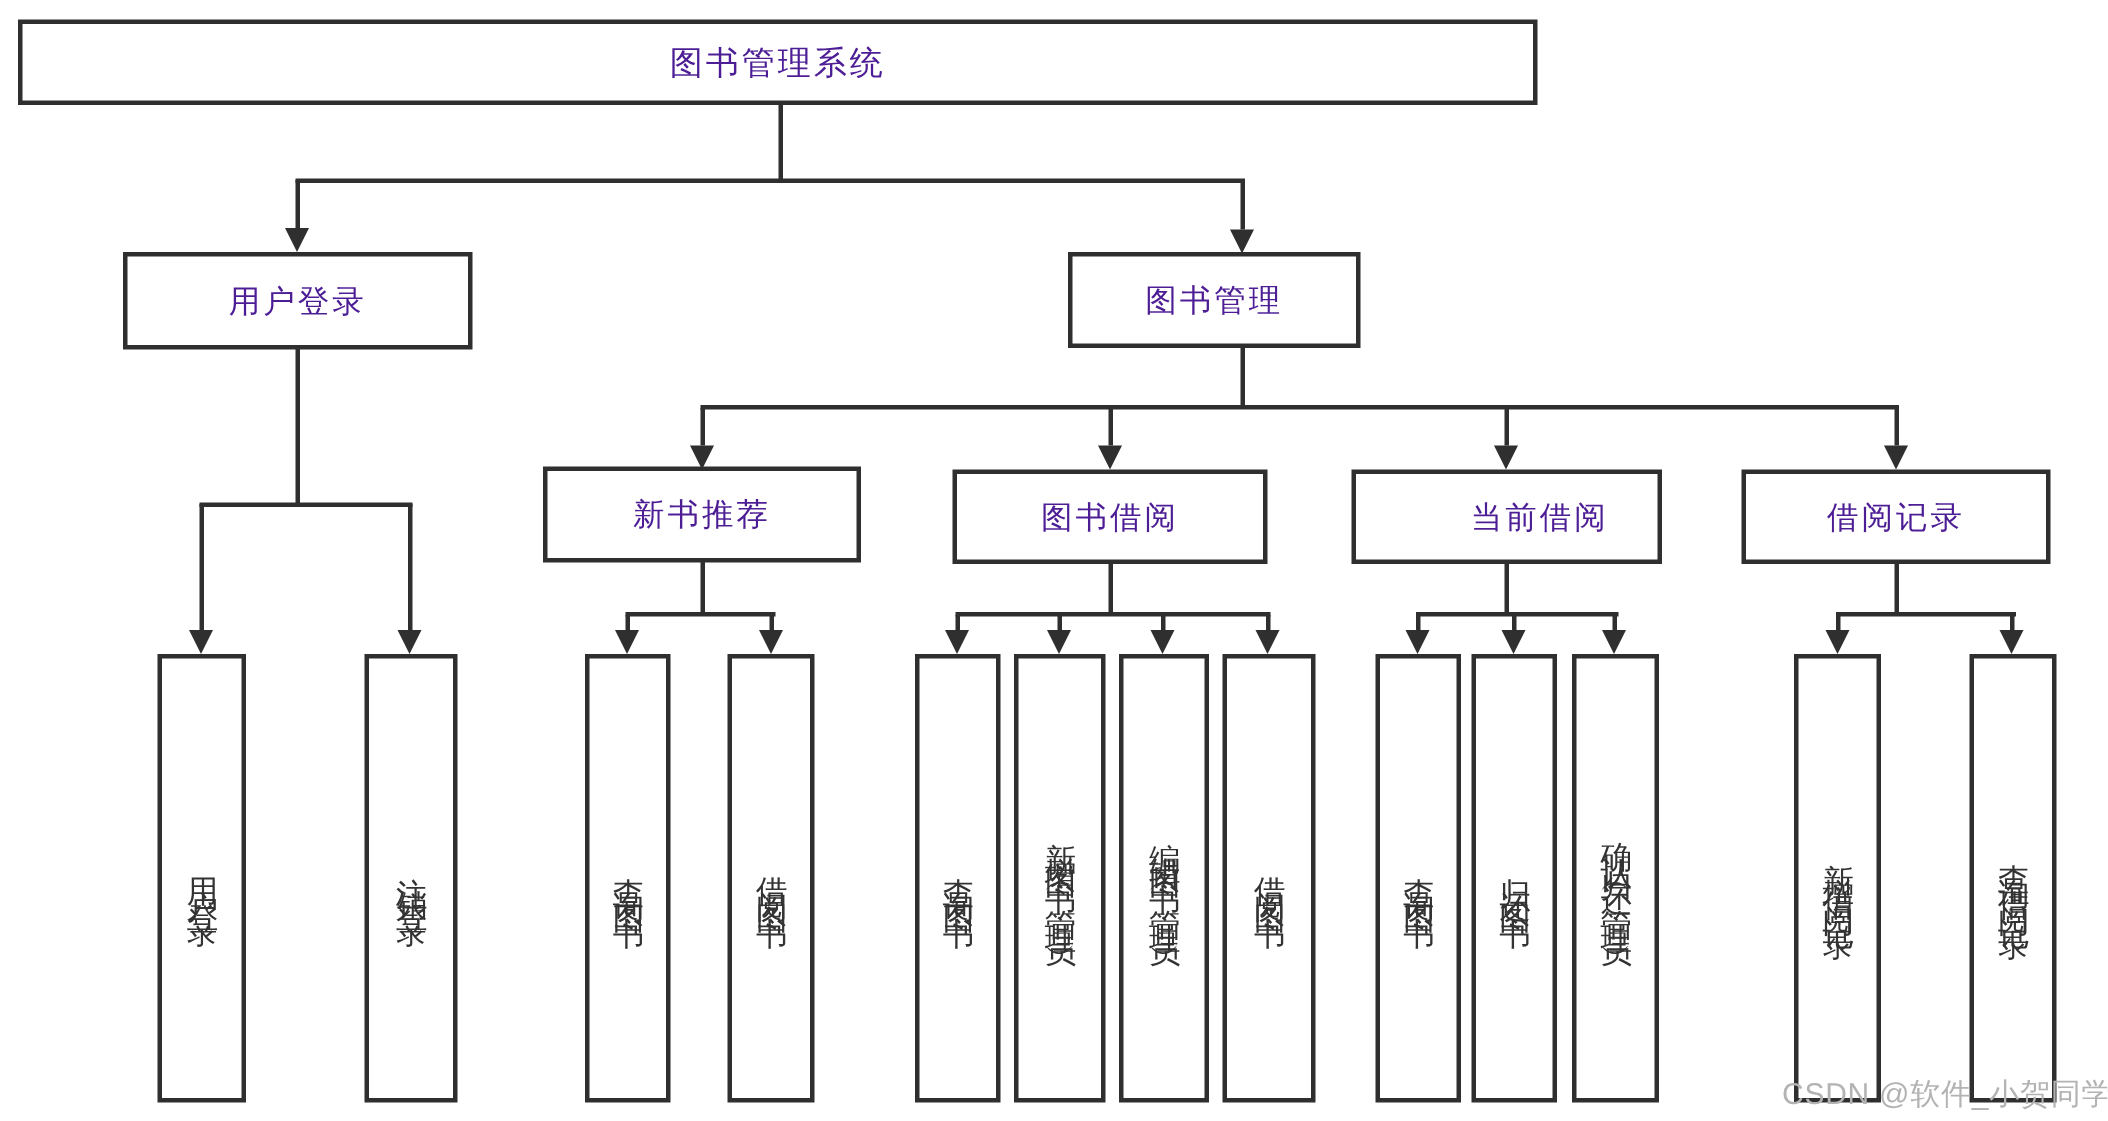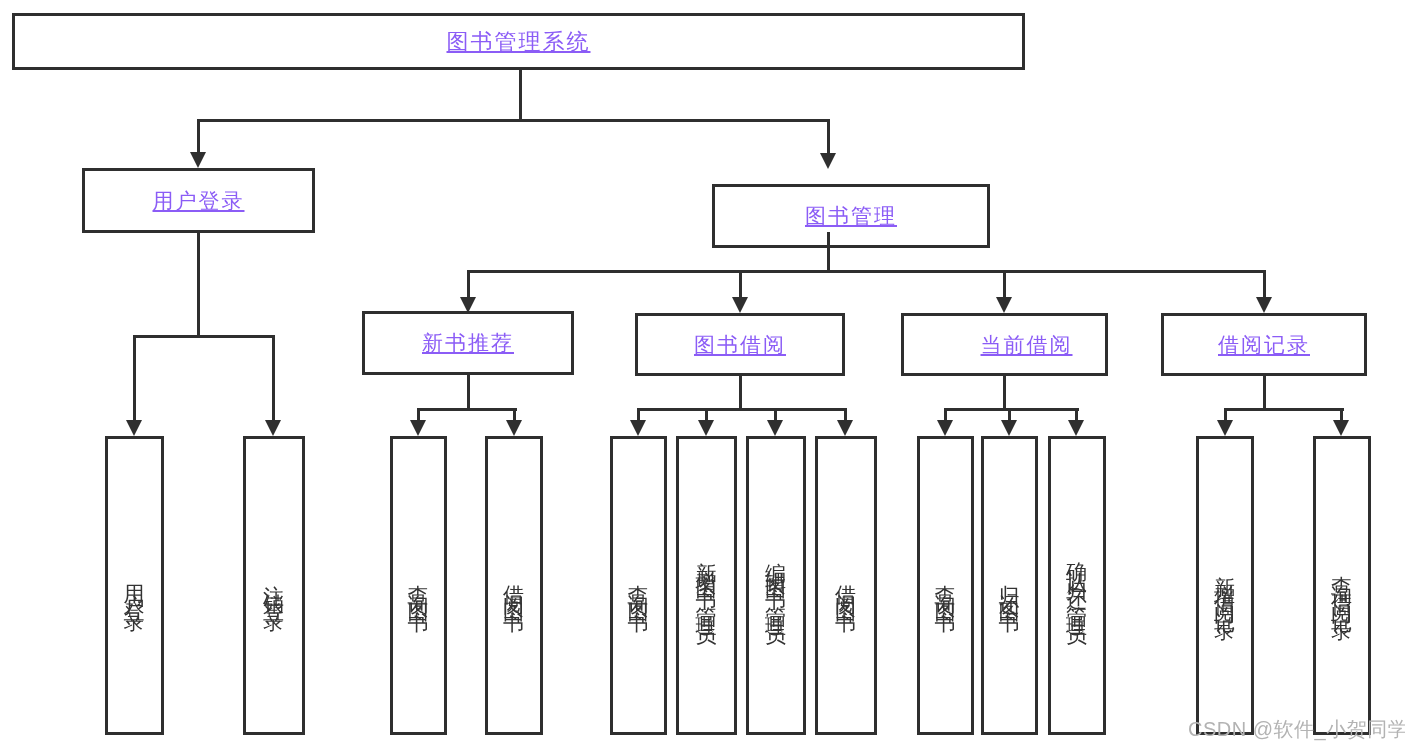--- a/index.html
+++ b/index.html
@@ -4,41 +4,41 @@
 <style>
   html,body{margin:0;padding:0;background:#ffffff;}
   .canvas{
     position:relative;width:1405px;height:747px;background:#ffffff;overflow:hidden;
     font-family:"Liberation Sans","DejaVu Sans",sans-serif;color:#333333;
   }
   .box{
     position:absolute;box-sizing:border-box;border:3px solid #2f2f2f;background:#ffffff;
     display:flex;align-items:center;justify-content:center;
   }
-  .hbox span{font-size:21px;letter-spacing:2px;color:#8b5cf6;white-space:nowrap;text-decoration:underline;}
+  .hbox span{font-size:21px;letter-spacing:2px;color:#4c1d95;white-space:nowrap;}
   .vbox span{
     writing-mode:vertical-rl;text-orientation:mixed;
     font-size:21px;letter-spacing:9px;line-height:1;color:#333333;white-space:nowrap;
   }
   .vl{position:absolute;width:3px;background:#2f2f2f;}
   .hl{position:absolute;height:3px;background:#2f2f2f;}
   .arr{
     position:absolute;width:0;height:0;
     border-left:8px solid transparent;border-right:8px solid transparent;
     border-top:16px solid #2f2f2f;
   }
   .watermark{
     position:absolute;left:1188px;top:716px;font-size:20px;color:#b3b3b3;
     letter-spacing:0.5px;z-index:5;white-space:nowrap;
   }
   
   #b-root{left:12px;top:13px;width:1013px;height:57px;}
   
   #b-login{left:82px;top:168px;width:233px;height:65px;}
-  #b-mgmt{left:712px;top:184px;width:278px;height:64px;}
+  #b-mgmt{left:712px;top:168px;width:195px;height:64px;}
   
   #b-rec{left:362px;top:311px;width:212px;height:64px;}
   #b-borrow{left:635px;top:313px;width:210px;height:63px;}
   #b-current{left:901px;top:313px;width:207px;height:63px;padding-left:44px;}
   #b-record{left:1161px;top:313px;width:206px;height:63px;}
   
   .vbox{top:436px;height:299px;}
   #v1{left:105px;width:59px;}
   #v2{left:243px;width:62px;}
   #v3{left:390px;width:57px;}

